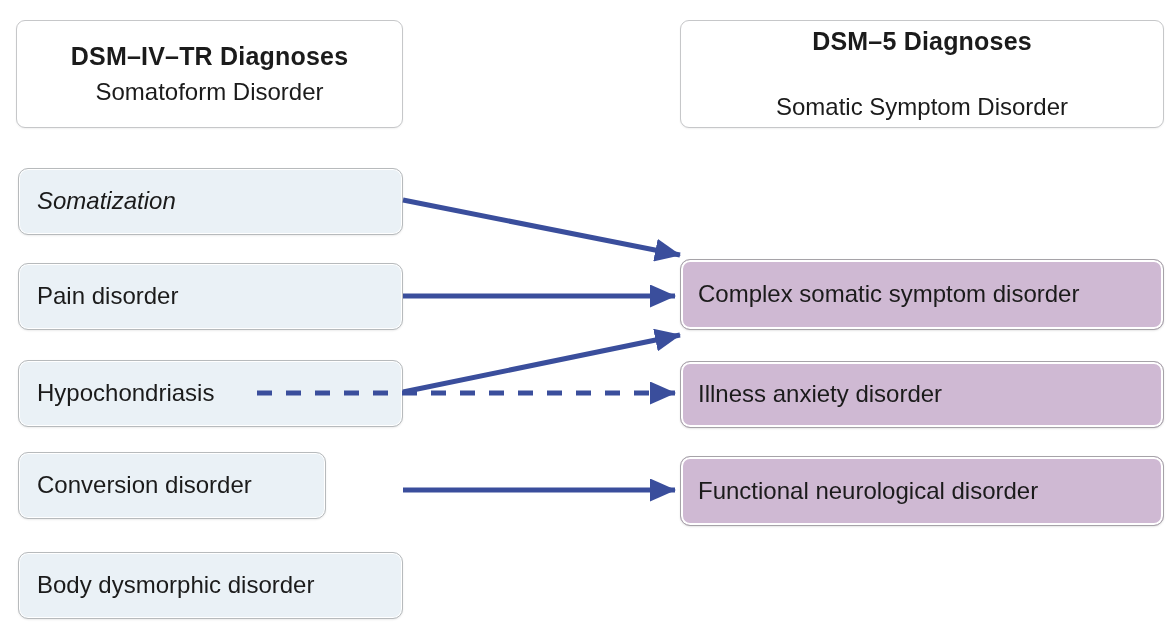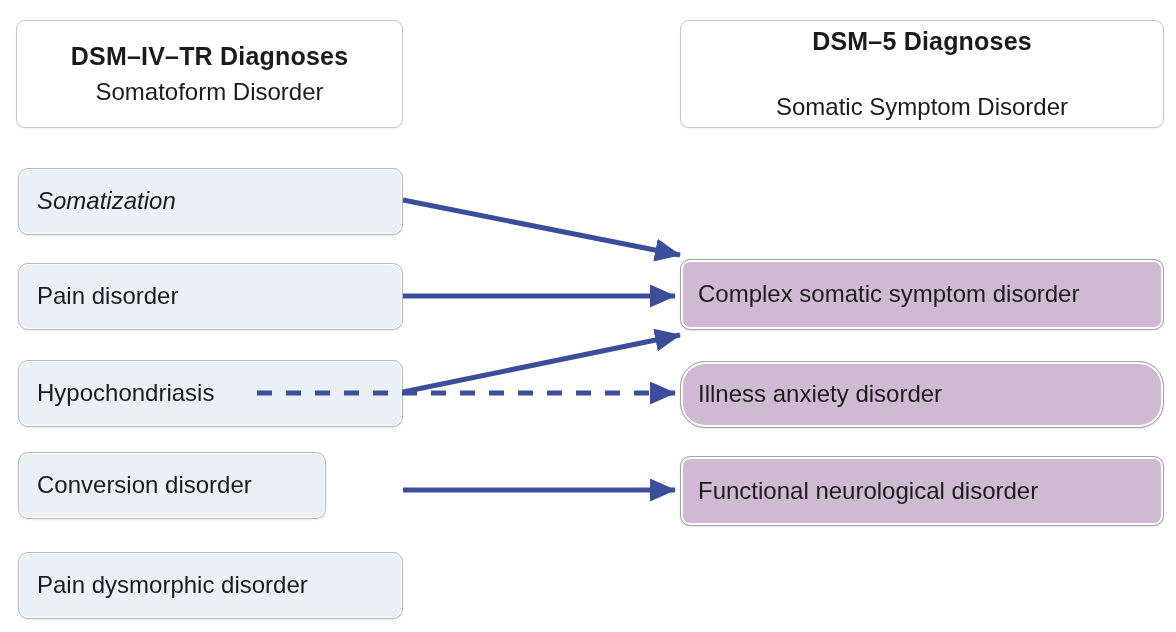--- a/index.html
+++ b/index.html
@@ -90,28 +90,28 @@
 
   <div class="box left-item" style="left:18px; top:360px; width:385px; height:67px;">
     <span>Hypochondriasis</span>
   </div>
 
   <div class="box left-item" style="left:18px; top:452px; width:308px; height:67px;">
     <span>Conversion disorder</span>
   </div>
 
   <div class="box left-item" style="left:18px; top:552px; width:385px; height:67px;">
-    <span>Pain dysmorphic disorder</span>
+    <span>Body dysmorphic disorder</span>
   </div>
 
   <div class="box right-item" style="left:680px; top:259px; width:484px; height:71px;">
     <span>Complex somatic symptom disorder</span>
   </div>
 
-  <div class="box right-item" style="left:680px; top:361px; width:484px; height:67px;border-radius:25px;">
+  <div class="box right-item" style="left:680px; top:361px; width:484px; height:67px;">
     <span>Illness anxiety disorder</span>
   </div>
 
   <div class="box right-item" style="left:680px; top:456px; width:484px; height:70px;">
     <span>Functional neurological disorder</span>
   </div>
 
   <svg class="arrow-layer" viewBox="0 0 1176 632">
     <defs>
       <marker id="ah" markerUnits="strokeWidth" markerWidth="5.2" markerHeight="4.6" refX="5" refY="2.3" orient="auto">

